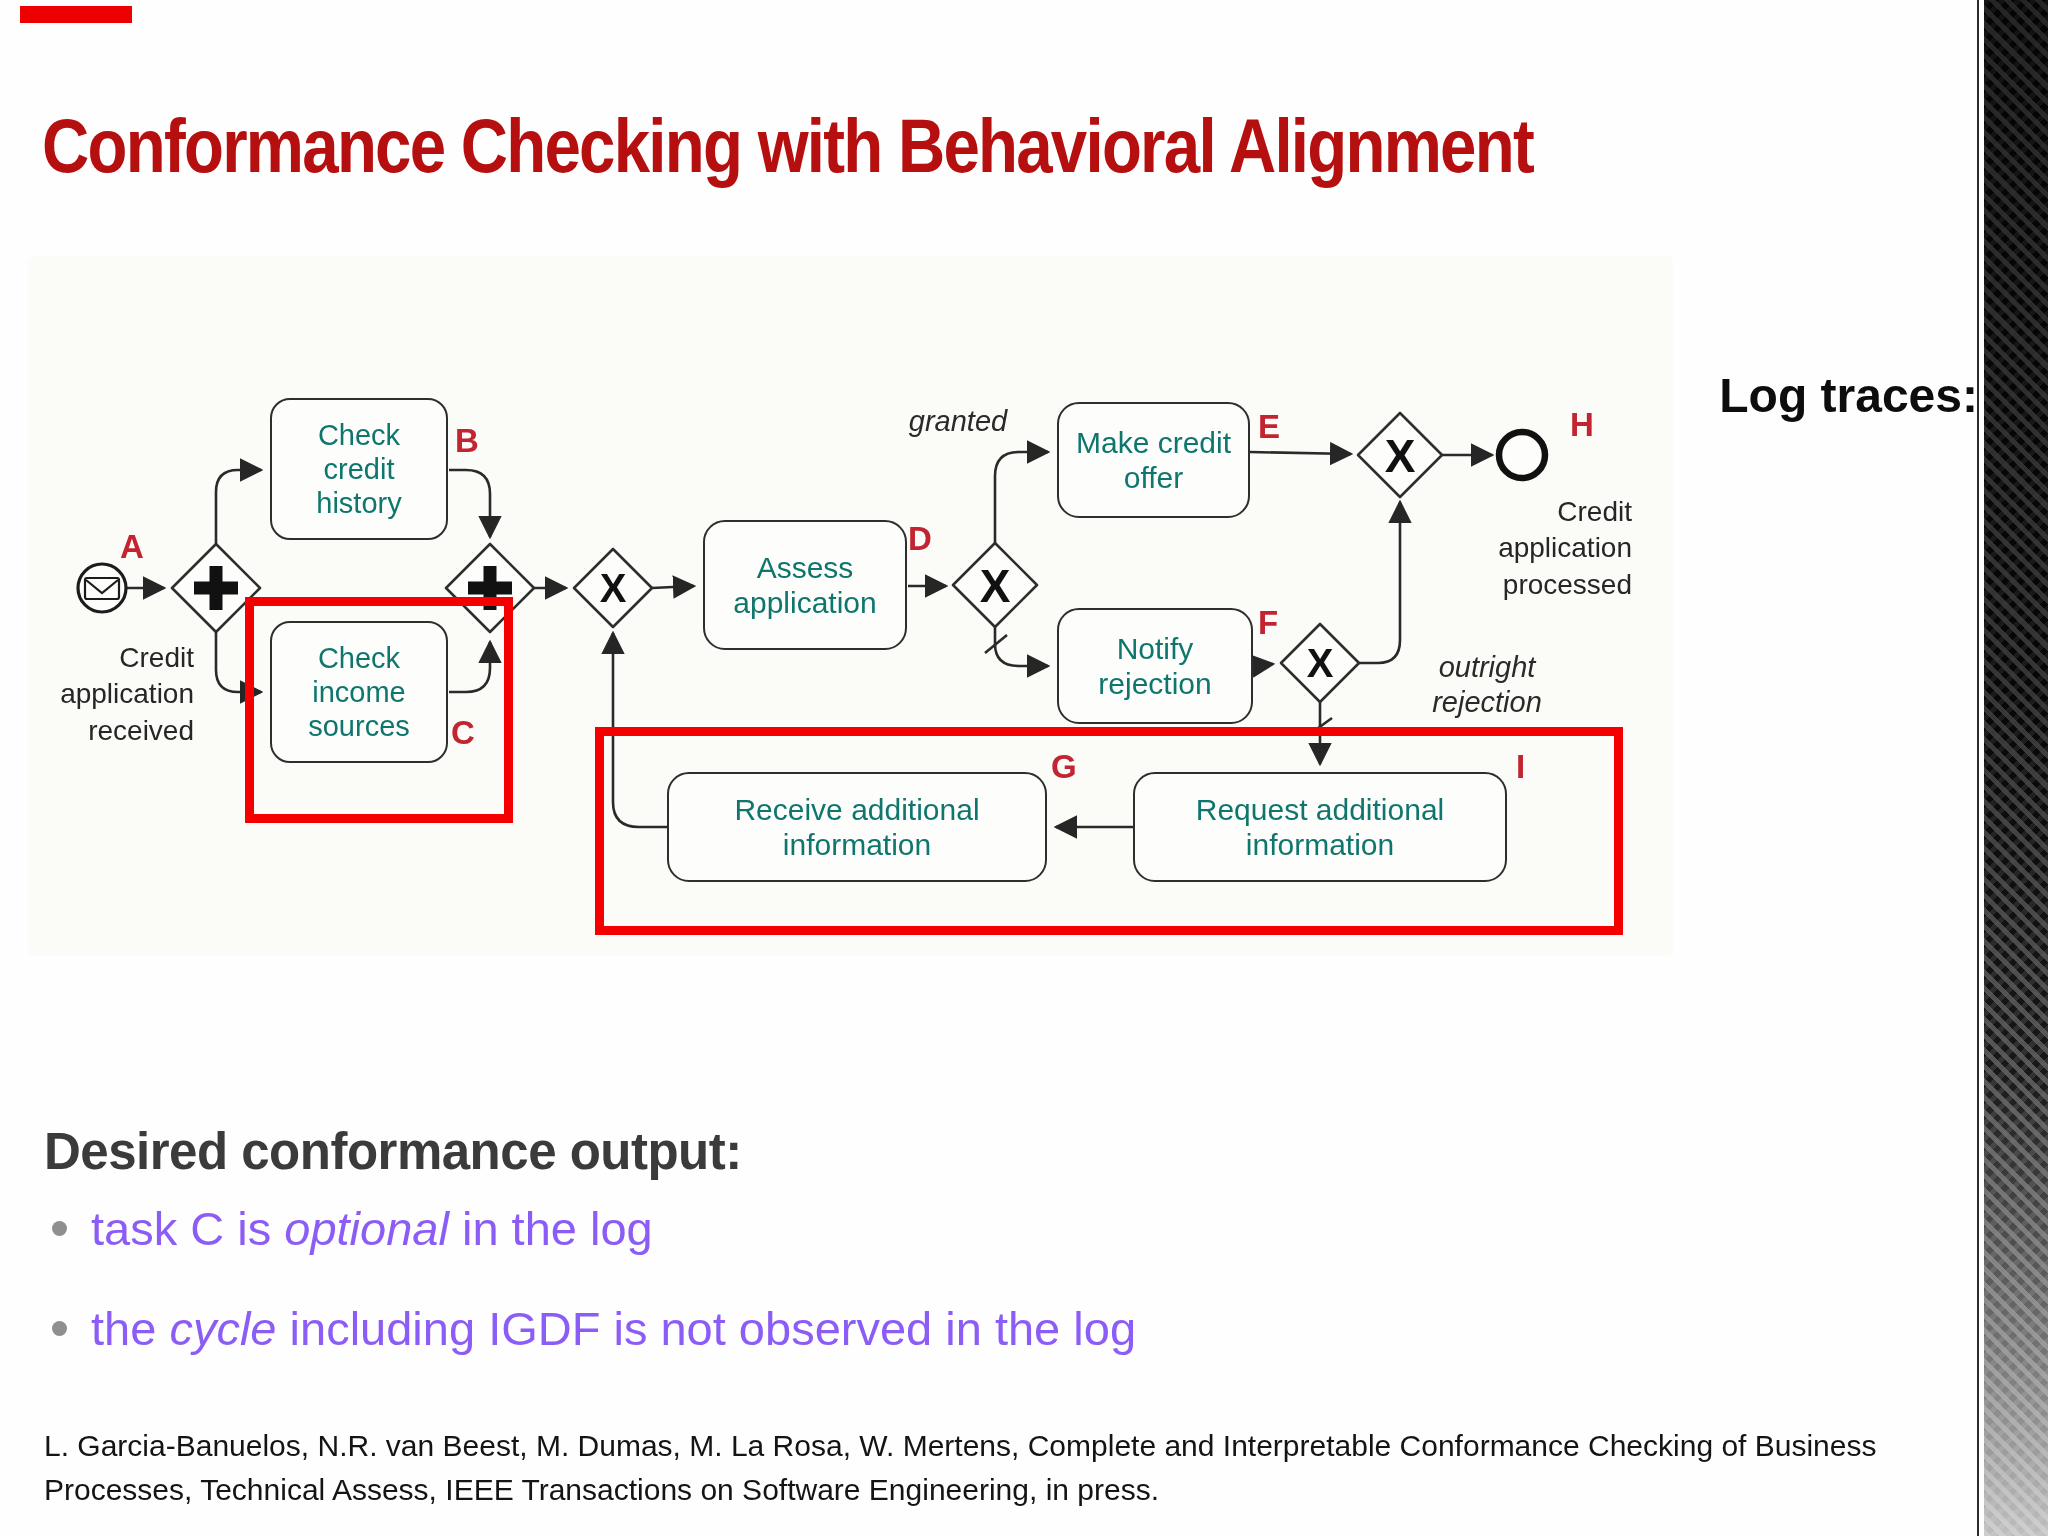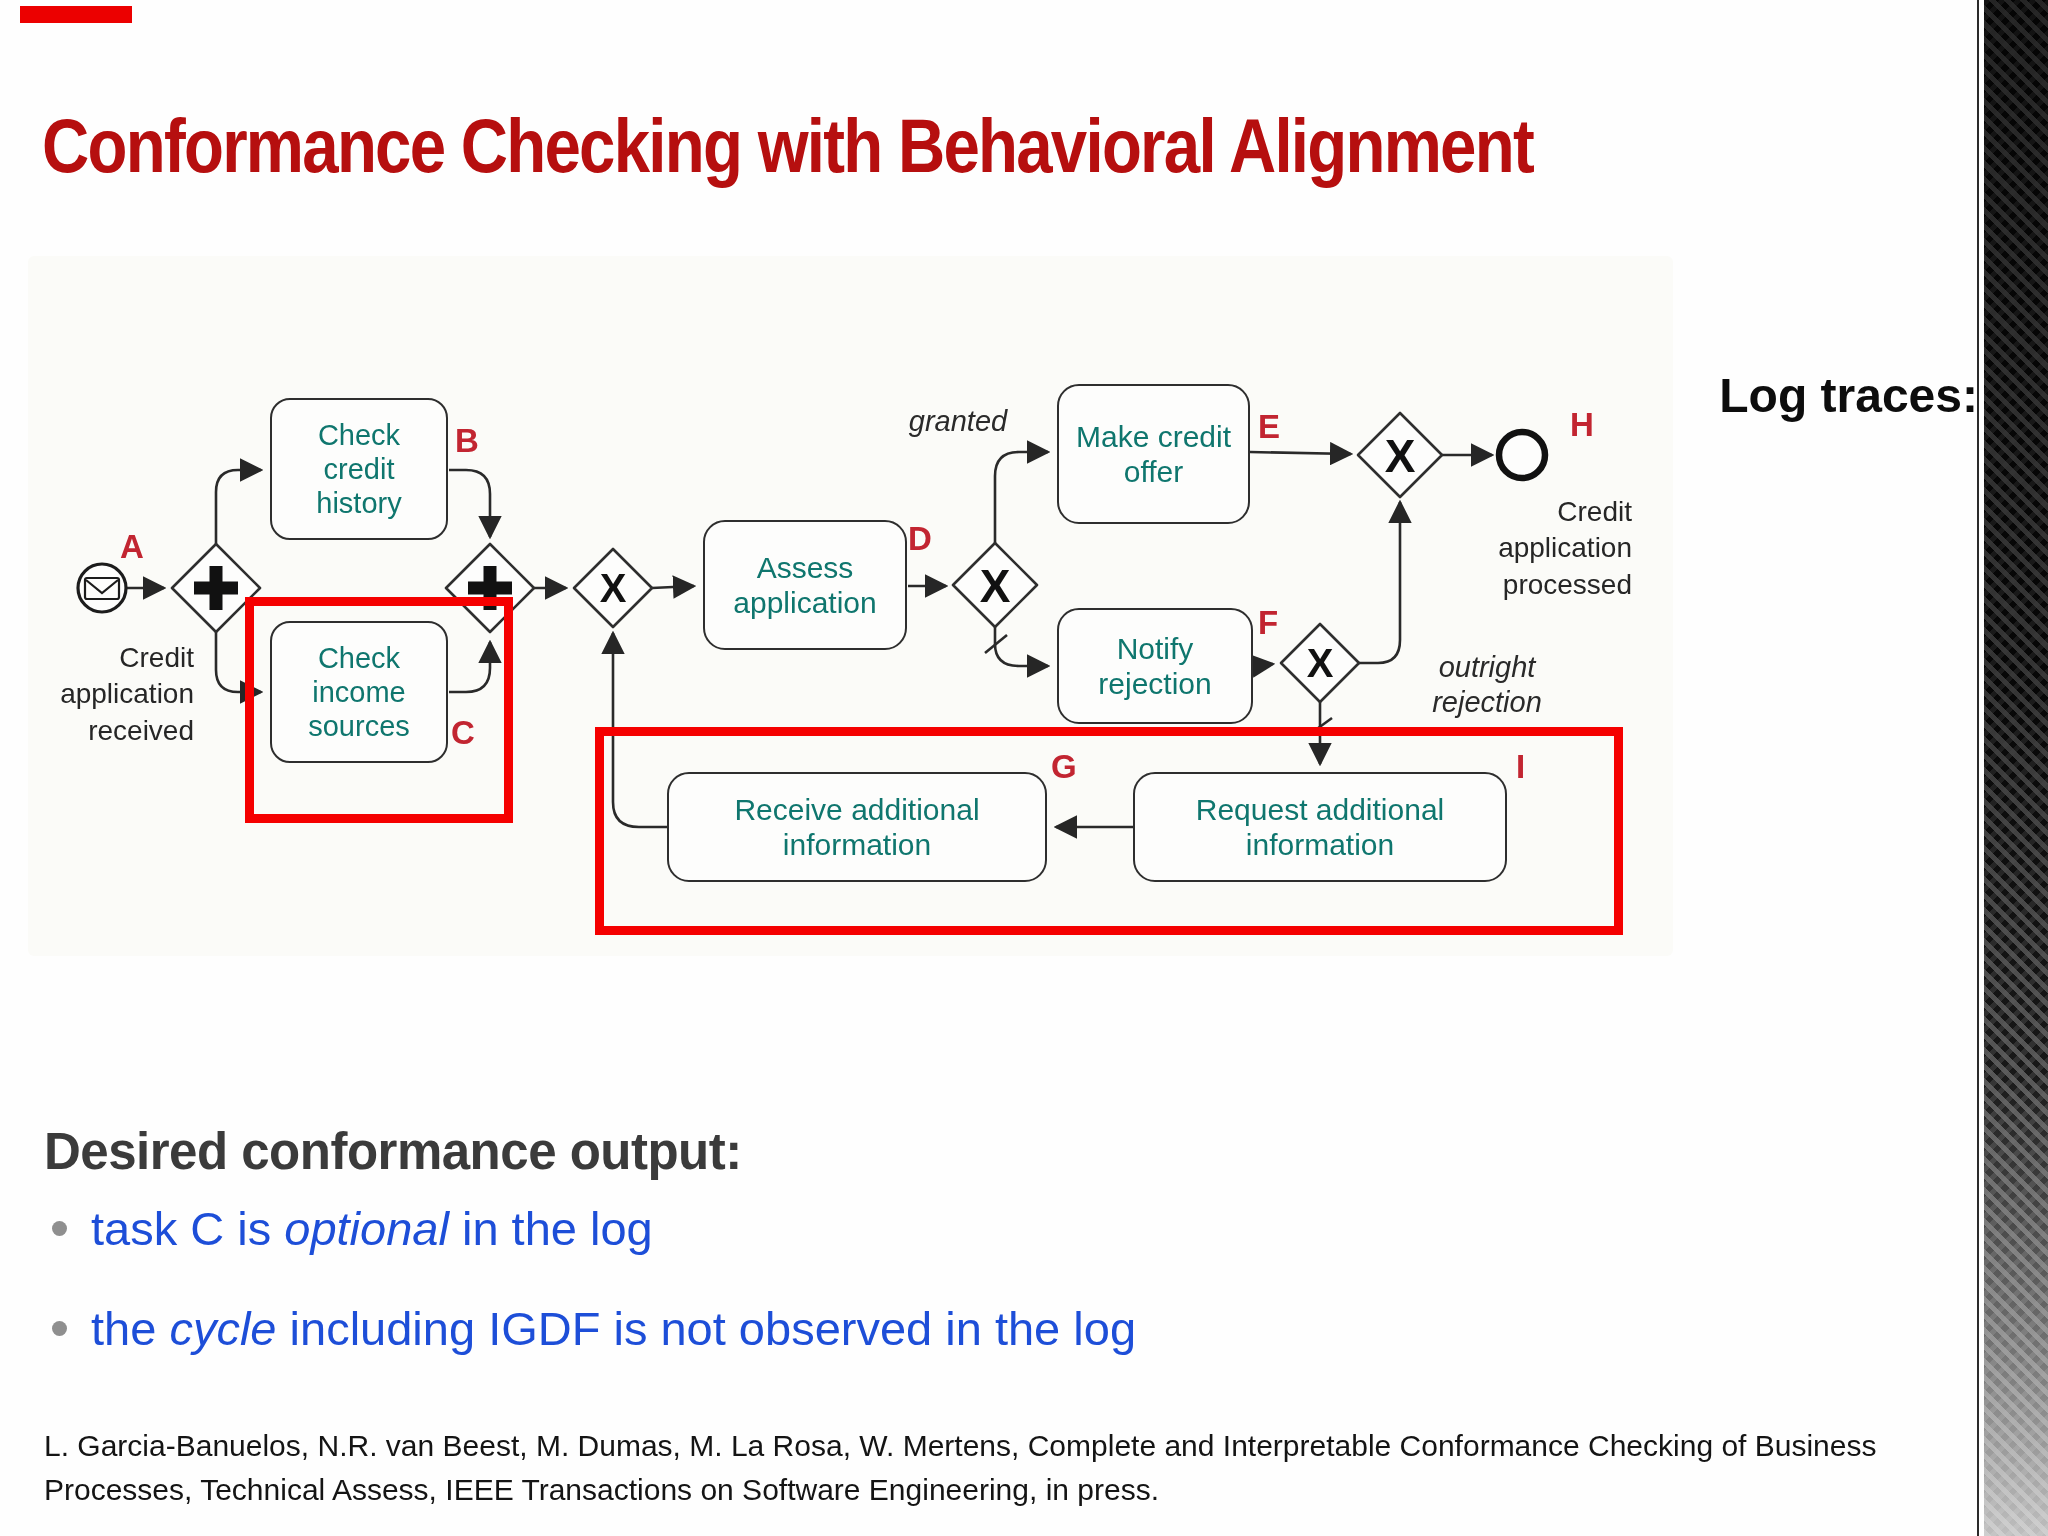--- a/index.html
+++ b/index.html
@@ -25,21 +25,21 @@
   .cap{color:#262626;font-size:28px;line-height:1.3;text-align:right;z-index:8;}
   .elabel{color:#2a2a2a;font-size:29px;font-style:italic;text-align:center;line-height:1.2;z-index:8;}
 
   .redbox{border:9px solid #f50000;z-index:30;background:transparent;}
 
   .log-heading{left:1640px;top:368px;width:338px;text-align:right;font-size:48px;font-weight:bold;color:#0d0d0d;}
   .log-list{left:1748px;top:448px;width:240px;font-size:44px;color:#111;}
   .log-list div{height:83px;line-height:83px;}
 
   .conf-heading{left:44px;top:1122px;font-size:51px;font-weight:bold;color:#3b3b3b;letter-spacing:-0.5px;}
-  .bullet{left:52px;height:62px;display:flex;align-items:center;color:#1d4ed8;font-size:47px;}
+  .bullet{left:52px;height:62px;display:flex;align-items:center;color:#8b5cf6;font-size:47px;}
   .bullet .dot{width:15px;height:15px;border-radius:50%;background:#8f8f8f;margin-right:24px;flex:0 0 auto;}
   .bullet i{font-style:italic;}
 
   .citation{left:44px;top:1424px;width:1900px;font-size:30px;color:#141414;line-height:1.45;}
 
   .edge-line-thin{left:1977px;top:0;width:2px;height:1536px;background:#2a2a2a;z-index:40;}
   .carbon{left:1984px;top:0;width:64px;height:1536px;z-index:41;
     background-color:#161616;
     background-image:
       linear-gradient(180deg, rgba(0,0,0,.62) 0%, rgba(0,0,0,.45) 45%, rgba(60,60,60,.25) 70%, rgba(200,200,200,.55) 88%, rgba(235,235,235,.8) 100%),
@@ -117,21 +117,21 @@
 
   <div class="abs task small" style="left:270px;top:398px;width:178px;height:142px;">
       <span>Check credit history</span>
     </div>
   <div class="abs task" style="left:703px;top:520px;width:204px;height:130px;">
       <span>Assess application</span>
     </div>
   <div class="abs task small" style="left:270px;top:621px;width:178px;height:142px;">
       <span>Check income sources</span>
     </div>
-  <div class="abs task" style="left:1057px;top:384px;width:193px;height:140px;">
+  <div class="abs task" style="left:1057px;top:402px;width:193px;height:116px;">
       <span>Make credit offer</span>
     </div>
   <div class="abs task" style="left:1057px;top:608px;width:196px;height:116px;">
       <span>Notify rejection</span>
     </div>
   <div class="abs task" style="left:667px;top:772px;width:380px;height:110px;">
       <span>Receive additional information</span>
     </div>
   <div class="abs task" style="left:1133px;top:772px;width:374px;height:110px;">
       <span>Request additional information</span>

